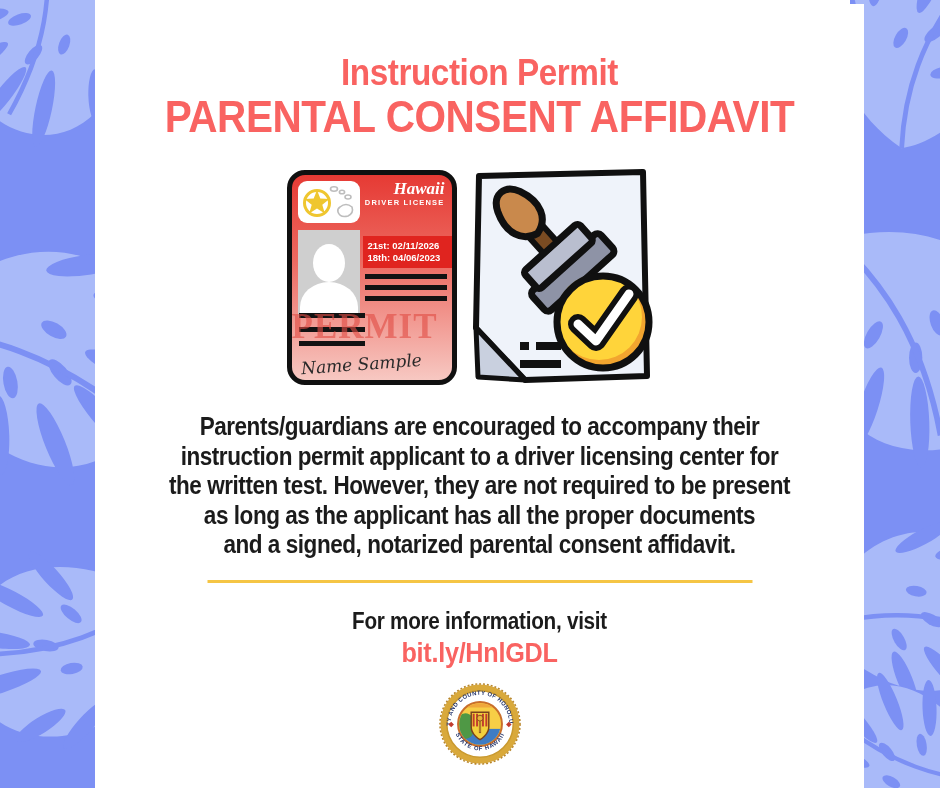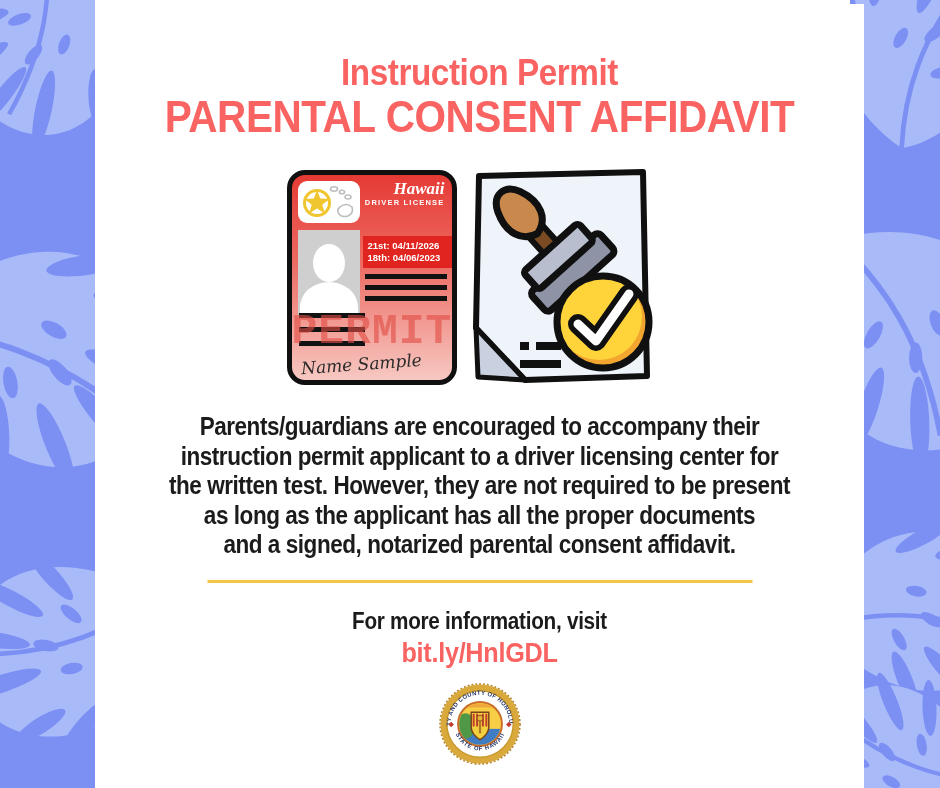--- a/index.html
+++ b/index.html
@@ -33,22 +33,22 @@
   .lic-caps{font-size:7.5px;letter-spacing:1.2px;font-weight:bold;padding-left:16px;}
   .lic-photo{position:absolute;top:55px;left:6px;width:62px;height:88px;background:#CFCFCF;overflow:hidden;}
   .lic-photo::before{content:"";position:absolute;left:15px;top:14px;width:32px;height:38px;border-radius:50%;background:#fff;}
   .lic-photo::after{content:"";position:absolute;left:2px;top:52px;width:58px;height:50px;border-radius:50% 50% 0 0;background:#fff;}
   .lic-badge{position:absolute;top:61px;left:71px;right:0;background:#E0241F;color:#fff;
              font-weight:bold;font-size:9.5px;line-height:12px;padding:4px 0 4px 5px;white-space:nowrap;}
   .bars-right{position:absolute;top:99px;left:73px;right:5px;}
   .bars-right div{height:5px;background:#121212;margin-bottom:6px;}
   .bars-left{position:absolute;top:138px;left:7px;width:66px;}
   .bars-left div{height:5px;background:#121212;margin-bottom:9px;}
-  .lic-watermark{position:absolute;top:132px;left:0;right:0;text-align:right;
-                 font-family:Liberation Mono, monospace;font-weight:bold;font-size:43px;
+  .lic-watermark{position:absolute;top:132px;left:0;right:0;text-align:left;
+                 font-family:Liberation Serif, serif;font-weight:bold;font-size:35px;
                  letter-spacing:1px;color:rgba(224,77,70,.62);}
   .lic-signature{position:absolute;bottom:6px;left:9px;font-family:"DejaVu Serif",serif;
                  font-style:italic;font-size:17px;color:#2a2a2a;transform:rotate(-4deg);}
   
   .doc{position:relative;width:210px;height:228px;margin-left:6px;flex:0 0 auto;}
   
   .body-text{top:408px;color:#1b1b1b;font-weight:bold;font-size:25px;line-height:29.5px;letter-spacing:-.5px;}
   .body-text div{white-space:nowrap;}
   
   .divider{position:absolute;top:576px;left:50%;transform:translateX(-50%);
@@ -115,21 +115,21 @@
             <path d="M42 26 q6 -5 12 0 q2 6 -4 9 q-8 2 -10 -4 q-1 -3 2 -5 Z"></path>
           </g>
         </svg>
       </div>
       <div class="lic-head">
         <div class="lic-script">Hawaii</div>
         <div class="lic-caps">DRIVER LICENSE</div>
       </div>
       <div class="lic-photo"></div>
       <div class="lic-badge">
-        <div>21st: 04/11/2026</div>
+        <div>21st: 02/11/2026</div>
         <div>18th: 04/06/2023</div>
       </div>
       <div class="bars-right">
           <div></div>
           <div></div>
           <div></div>
         </div>
       <div class="bars-left">
           <div></div>
           <div></div>

